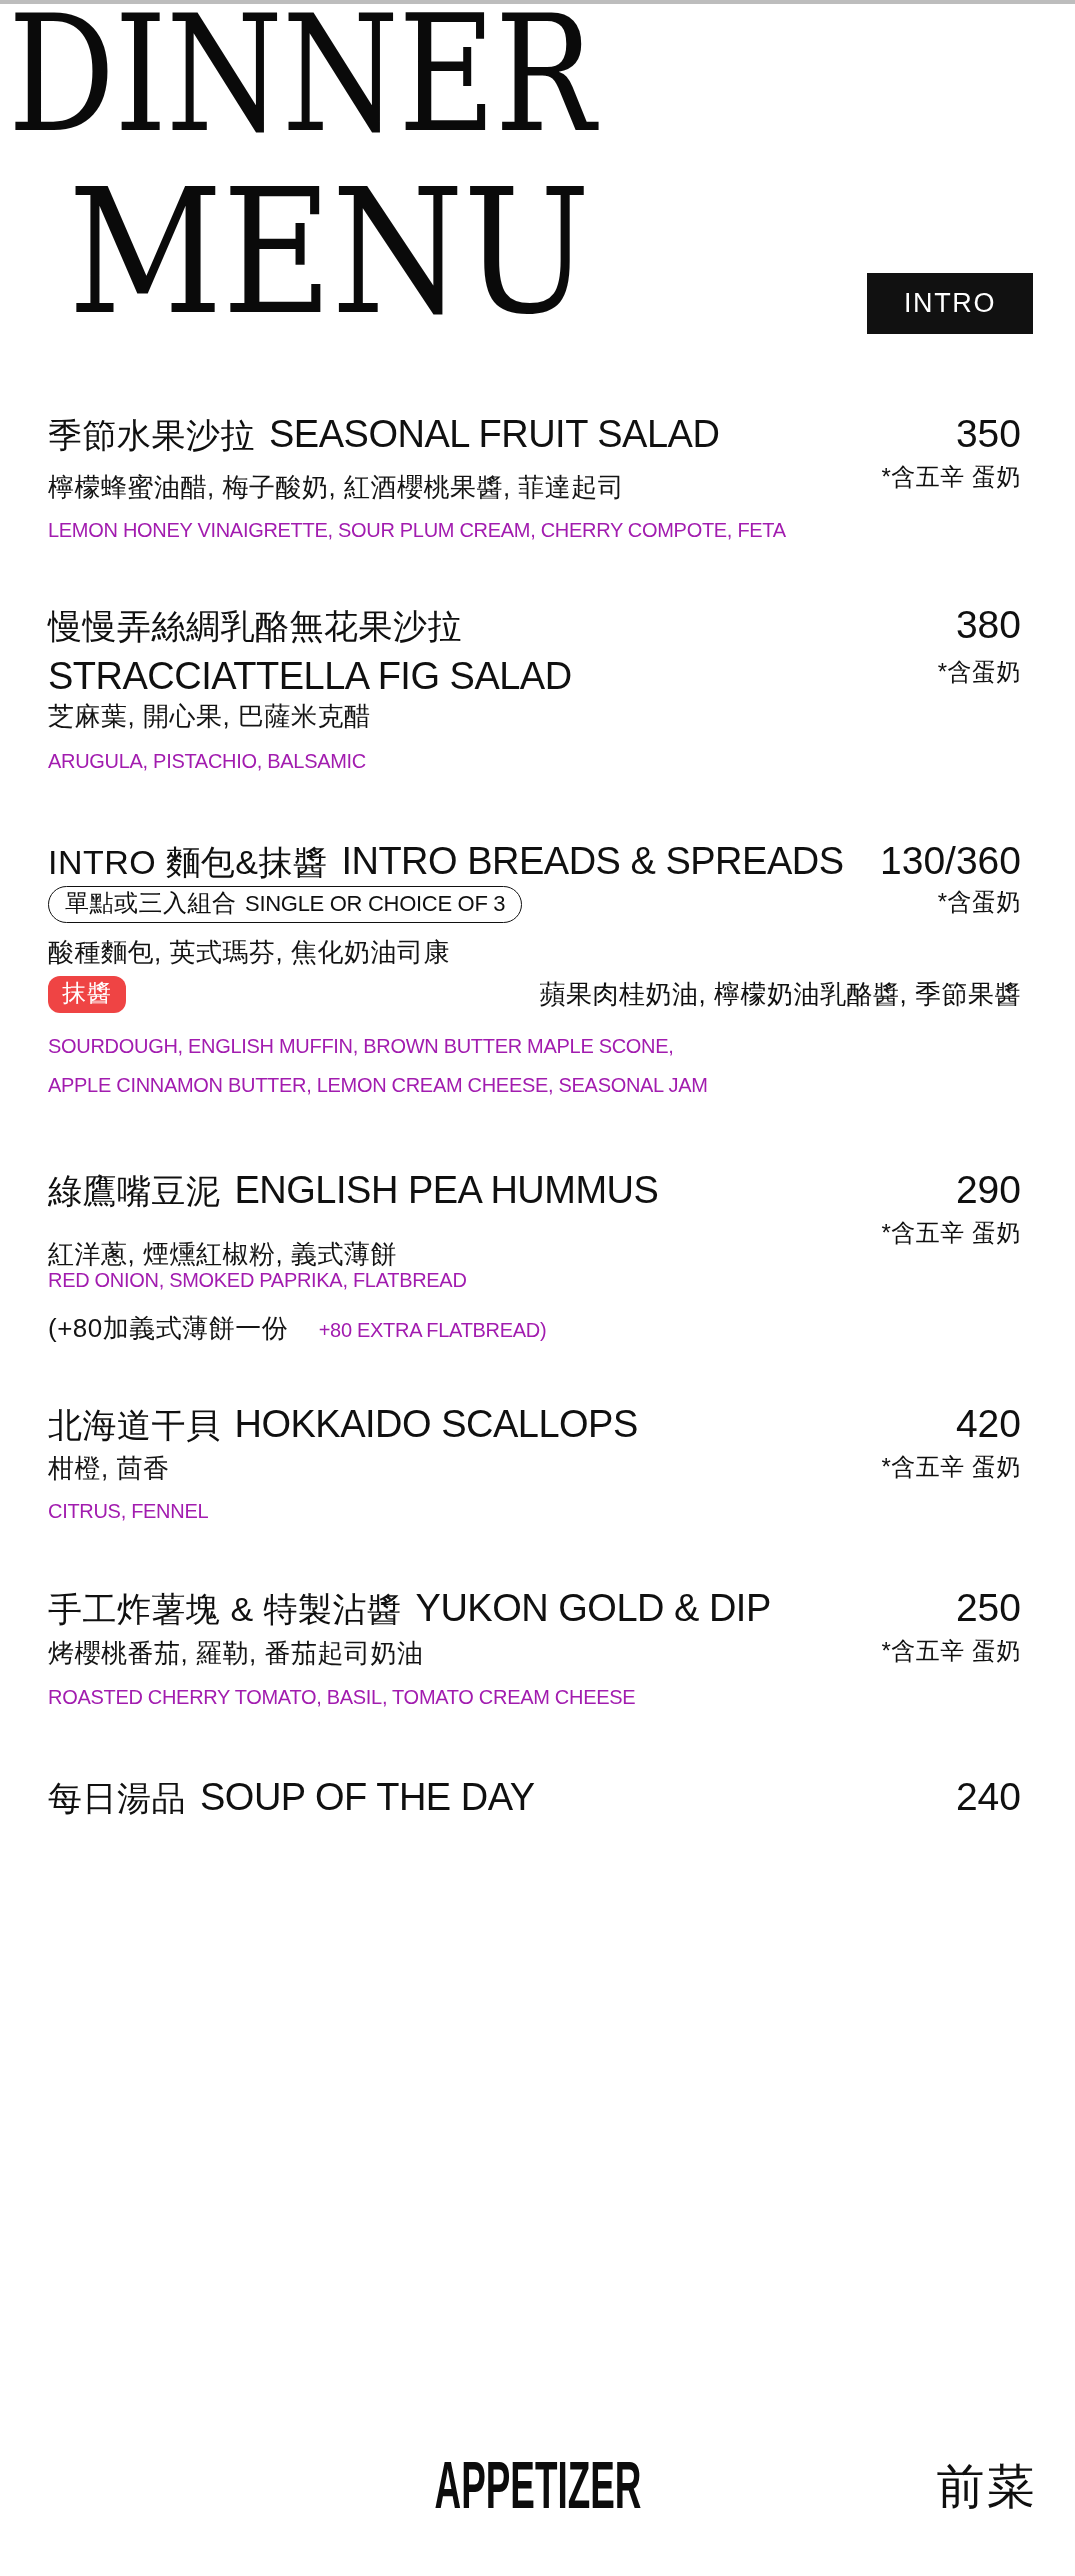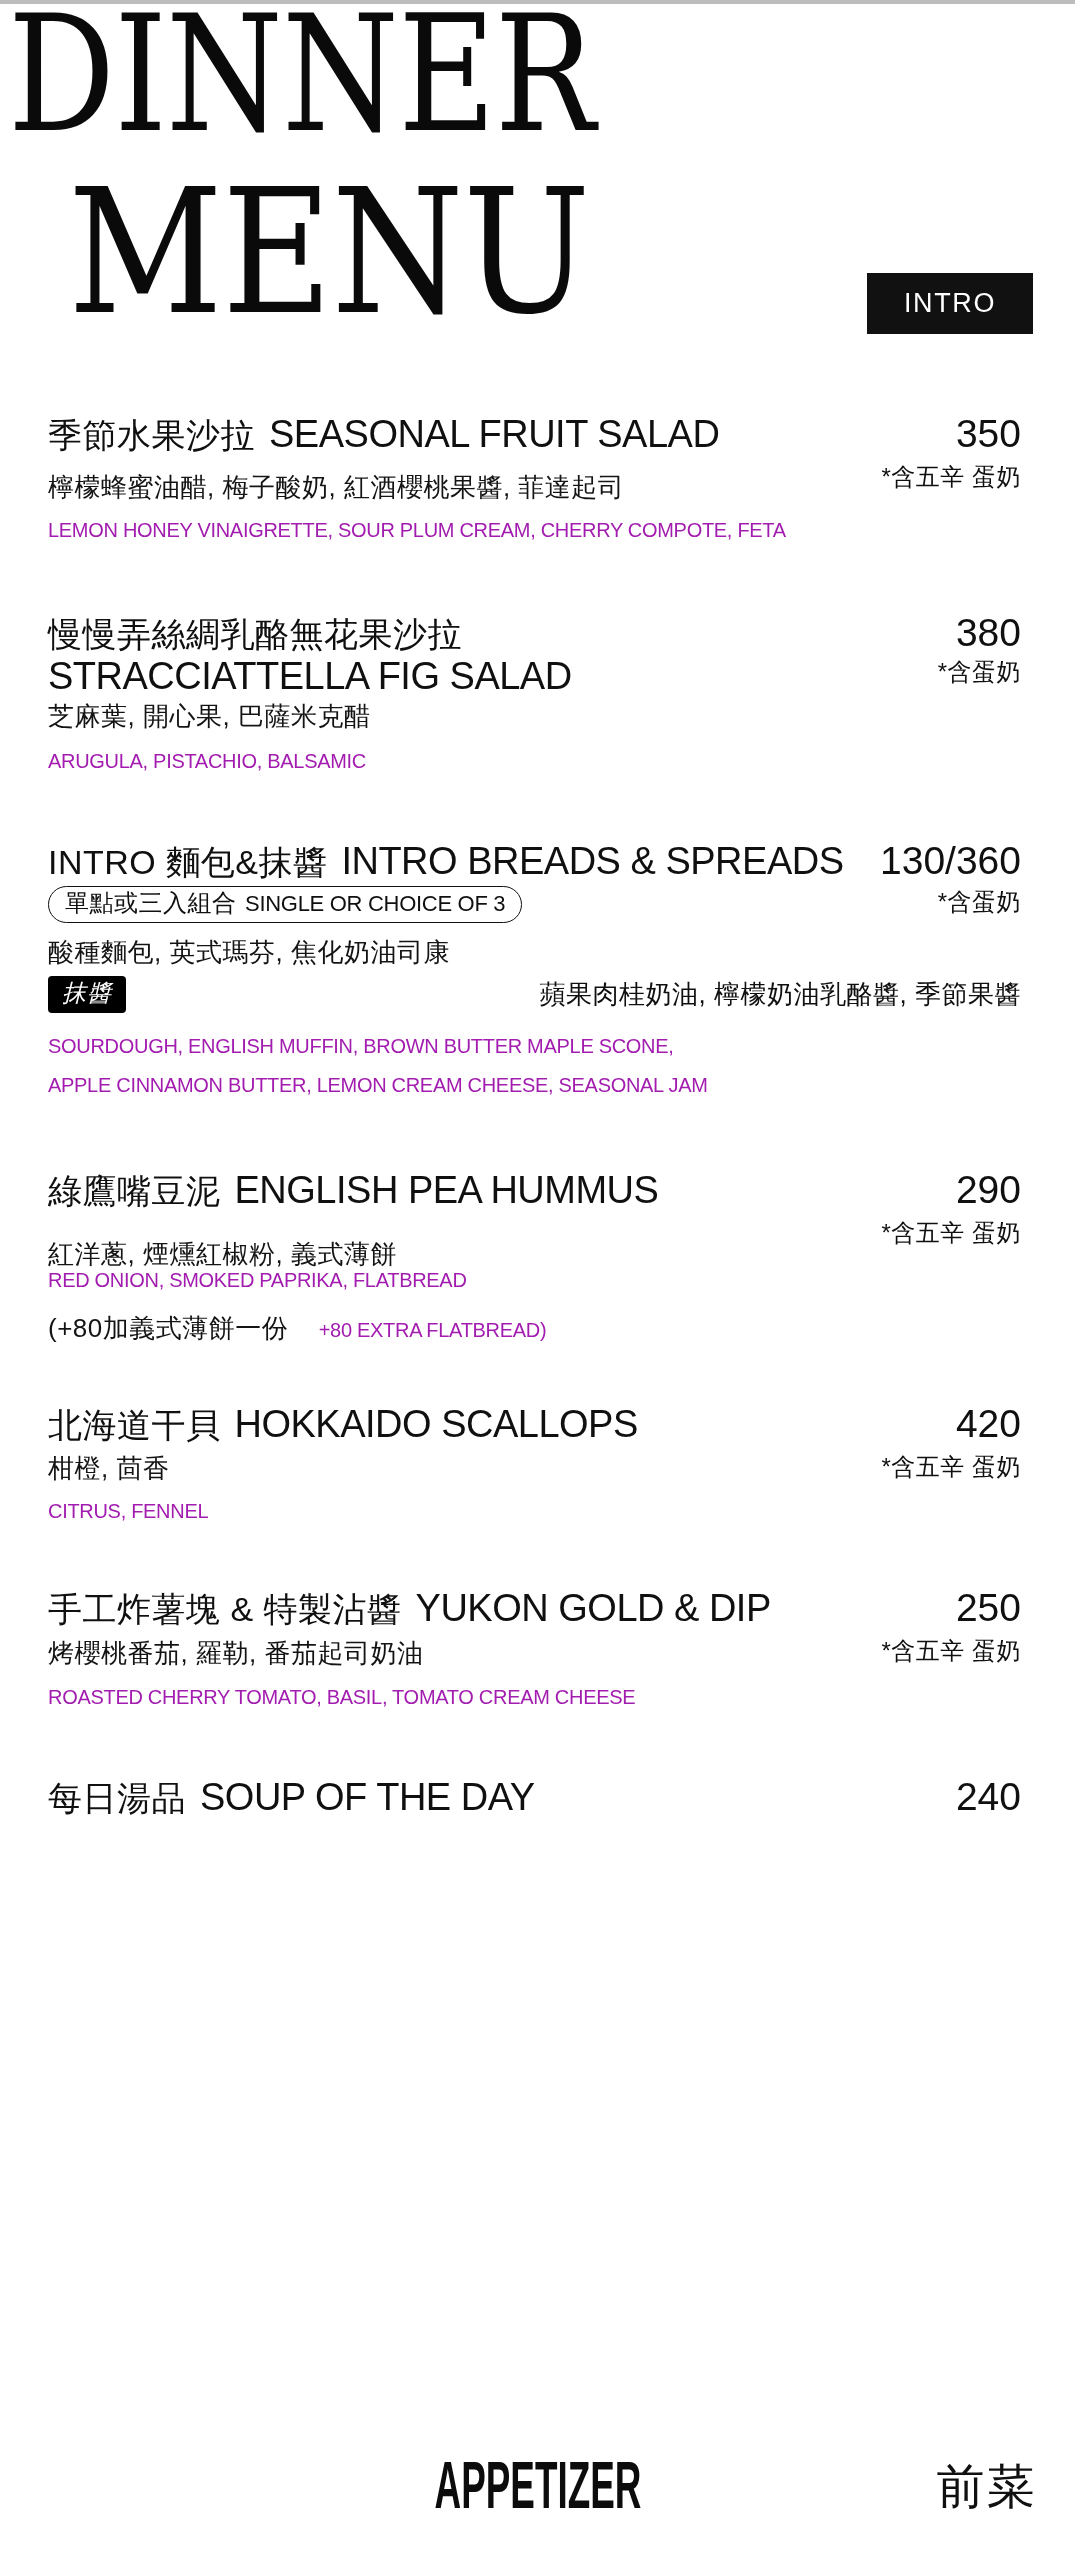--- a/index.html
+++ b/index.html
@@ -66,26 +66,25 @@
     display:inline-flex;align-items:baseline;gap:8.6px;
     border:1.6px solid #111111;border-radius:19.4px;
     padding:4.3px 16px 6.5px 16px;
     line-height:1;
   }
   .pill-zh{font-size:24px;letter-spacing:0.5px;}
   .pill-en{font-size:22px;letter-spacing:-0.3px;}
   
   .spread-row{display:flex;align-items:center;gap:14px;}
   .spread-badge{
-    background:#000000;color:#ffffff;
-    border-radius:4px;
+    background:#ef4444;color:#ffffff;
+    border-radius:12px;
     padding:5.4px 14px 7.5px 14px;
     font-size:24px;letter-spacing:1.1px;line-height:1;
     display:inline-block;
-    font-style:italic;
   }
   .spread-text{font-size:26px;letter-spacing:0.5px;}
   
   .footer-en-wrap{
     position:absolute;left:0;right:0;top:2451px;
     text-align:center;line-height:1;
   }
   .footer-en{
     display:inline-block;
     font-size:67px;font-weight:800;letter-spacing:0;
@@ -114,21 +113,21 @@
         <span class="t-zh">季節水果沙拉</span><span class="t-en">SEASONAL FRUIT SALAD</span>
       </span>
       <span class="price">350</span>
     </div>
     <div class="note" style="top:51px;">*含五辛 蛋奶</div>
     <div class="row zh-desc" style="top:60px;">檸檬蜂蜜油醋, 梅子酸奶, 紅酒櫻桃果醬, 菲達起司</div>
     <div class="row en-desc" style="top:106px;">LEMON HONEY VINAIGRETTE, SOUR PLUM CREAM, CHERRY COMPOTE, FETA</div>
   </section>
 
   <section class="item" style="top:605px;height:183px;">
-    <div class="row title-row" style="top:8px;gap:40px;">
+    <div class="row title-row" style="top:0;gap:40px;">
       <span class="t-zh">慢慢弄絲綢乳酪無花果沙拉</span>
       <span class="price">380</span>
     </div>
     <div class="row t-en-line" style="top:52px;">STRACCIATTELLA FIG SALAD</div>
     <div class="note" style="top:55px;">*含蛋奶</div>
     <div class="row zh-desc" style="top:98px;">芝麻葉, 開心果, 巴薩米克醋</div>
     <div class="row en-desc" style="top:146px;">ARUGULA, PISTACHIO, BALSAMIC</div>
   </section>
 
   <section class="item" style="top:841px;height:280px;">

